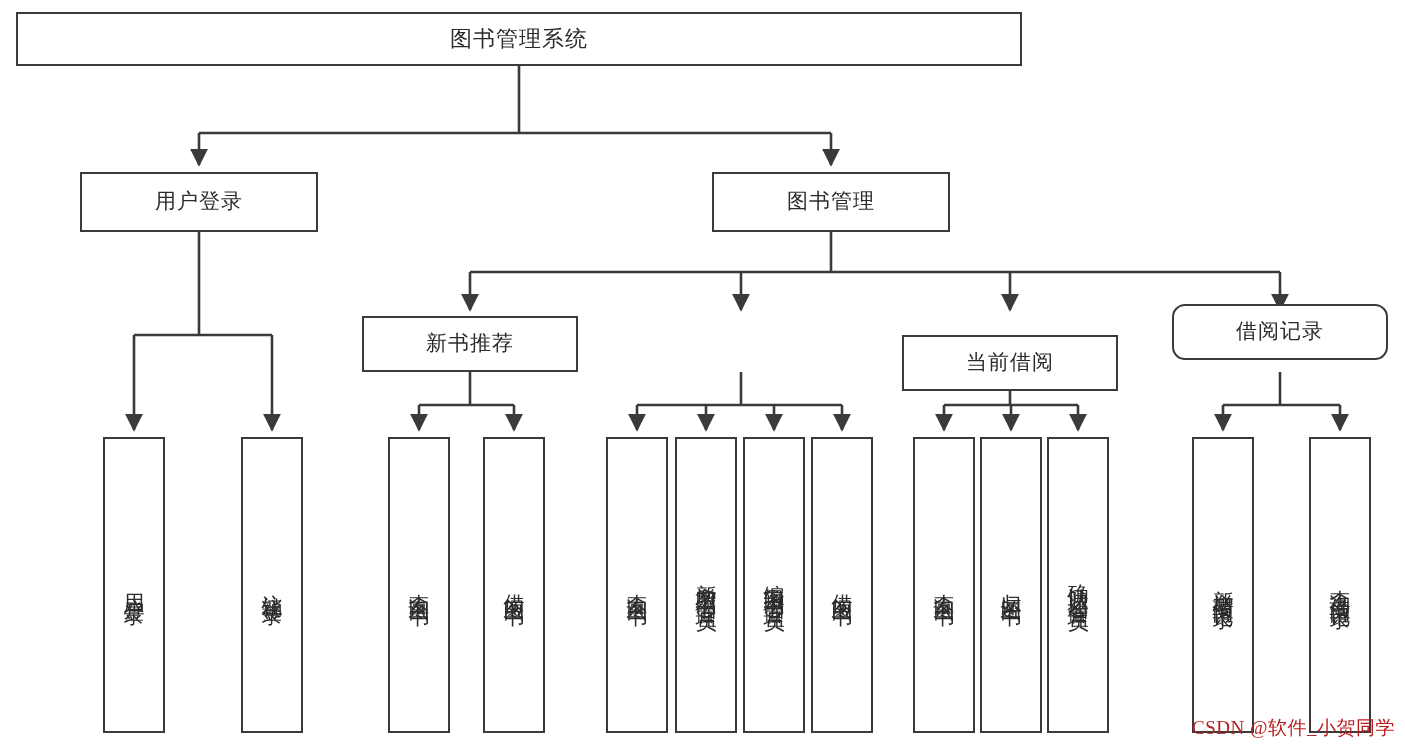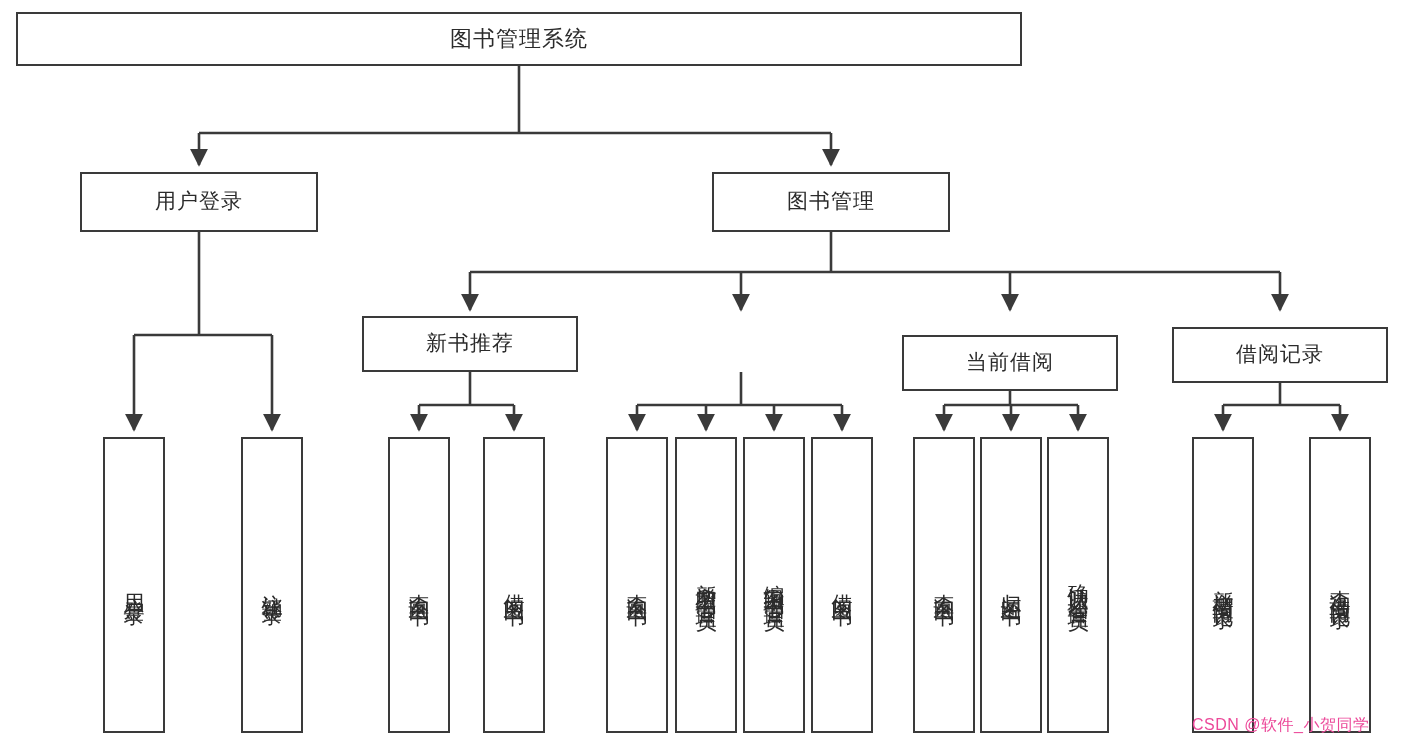--- a/index.html
+++ b/index.html
@@ -57,25 +57,25 @@
     justify-content: center;
   }
   .node.vert .vtext {
     writing-mode: vertical-rl;
     text-orientation: upright;
     display: block;
     white-space: nowrap;
   }
   .watermark {
     position: absolute;
-    font-size: 16px;
-    color: #ec4899;
+    font-size: 19px;
+    color: #b91c1c;
     letter-spacing: 0.5px;
     white-space: nowrap;
-    font-family: Liberation Sans, sans-serif;
+    font-family: Liberation Serif, serif;
   }
 </style>
 </head>
 <body>
 
 <div id="canvas">
 
   <svg id="edges" viewBox="0 0 1405 747" width="1405" height="747">
     <defs>
       <marker id="arrow" viewBox="0 0 10 10" refX="9" refY="5" markerWidth="7" markerHeight="7" orient="auto-start-reverse">
@@ -136,21 +136,21 @@
   <div class="node horiz" style="left:712px; top:172px; width:238px; height:60px;justify-content:center;">
     <span>图书管理</span>
   </div>
 
   <div class="node horiz" style="left:362px; top:316px; width:216px; height:56px;">
     <span>新书推荐</span>
   </div>
   <div class="node horiz" style="left:902px; top:316px; width:216px; height:56px;margin-top:19px;">
     <span>当前借阅</span>
   </div>
-  <div class="node horiz" style="left:1172px; top:327px; width:216px; height:56px;">
+  <div class="node horiz" style="left:1172px; top:304px; width:216px; height:56px;border-radius:13px;">
     <span>借阅记录</span>
   </div>
 
   <div class="node vert" style="left:103px; top:437px; width:62px; height:296px;">
     <span class="vtext">用户登录</span>
   </div>
   <div class="node vert" style="left:241px; top:437px; width:62px; height:296px;">
     <span class="vtext">注销登录</span>
   </div>
 

